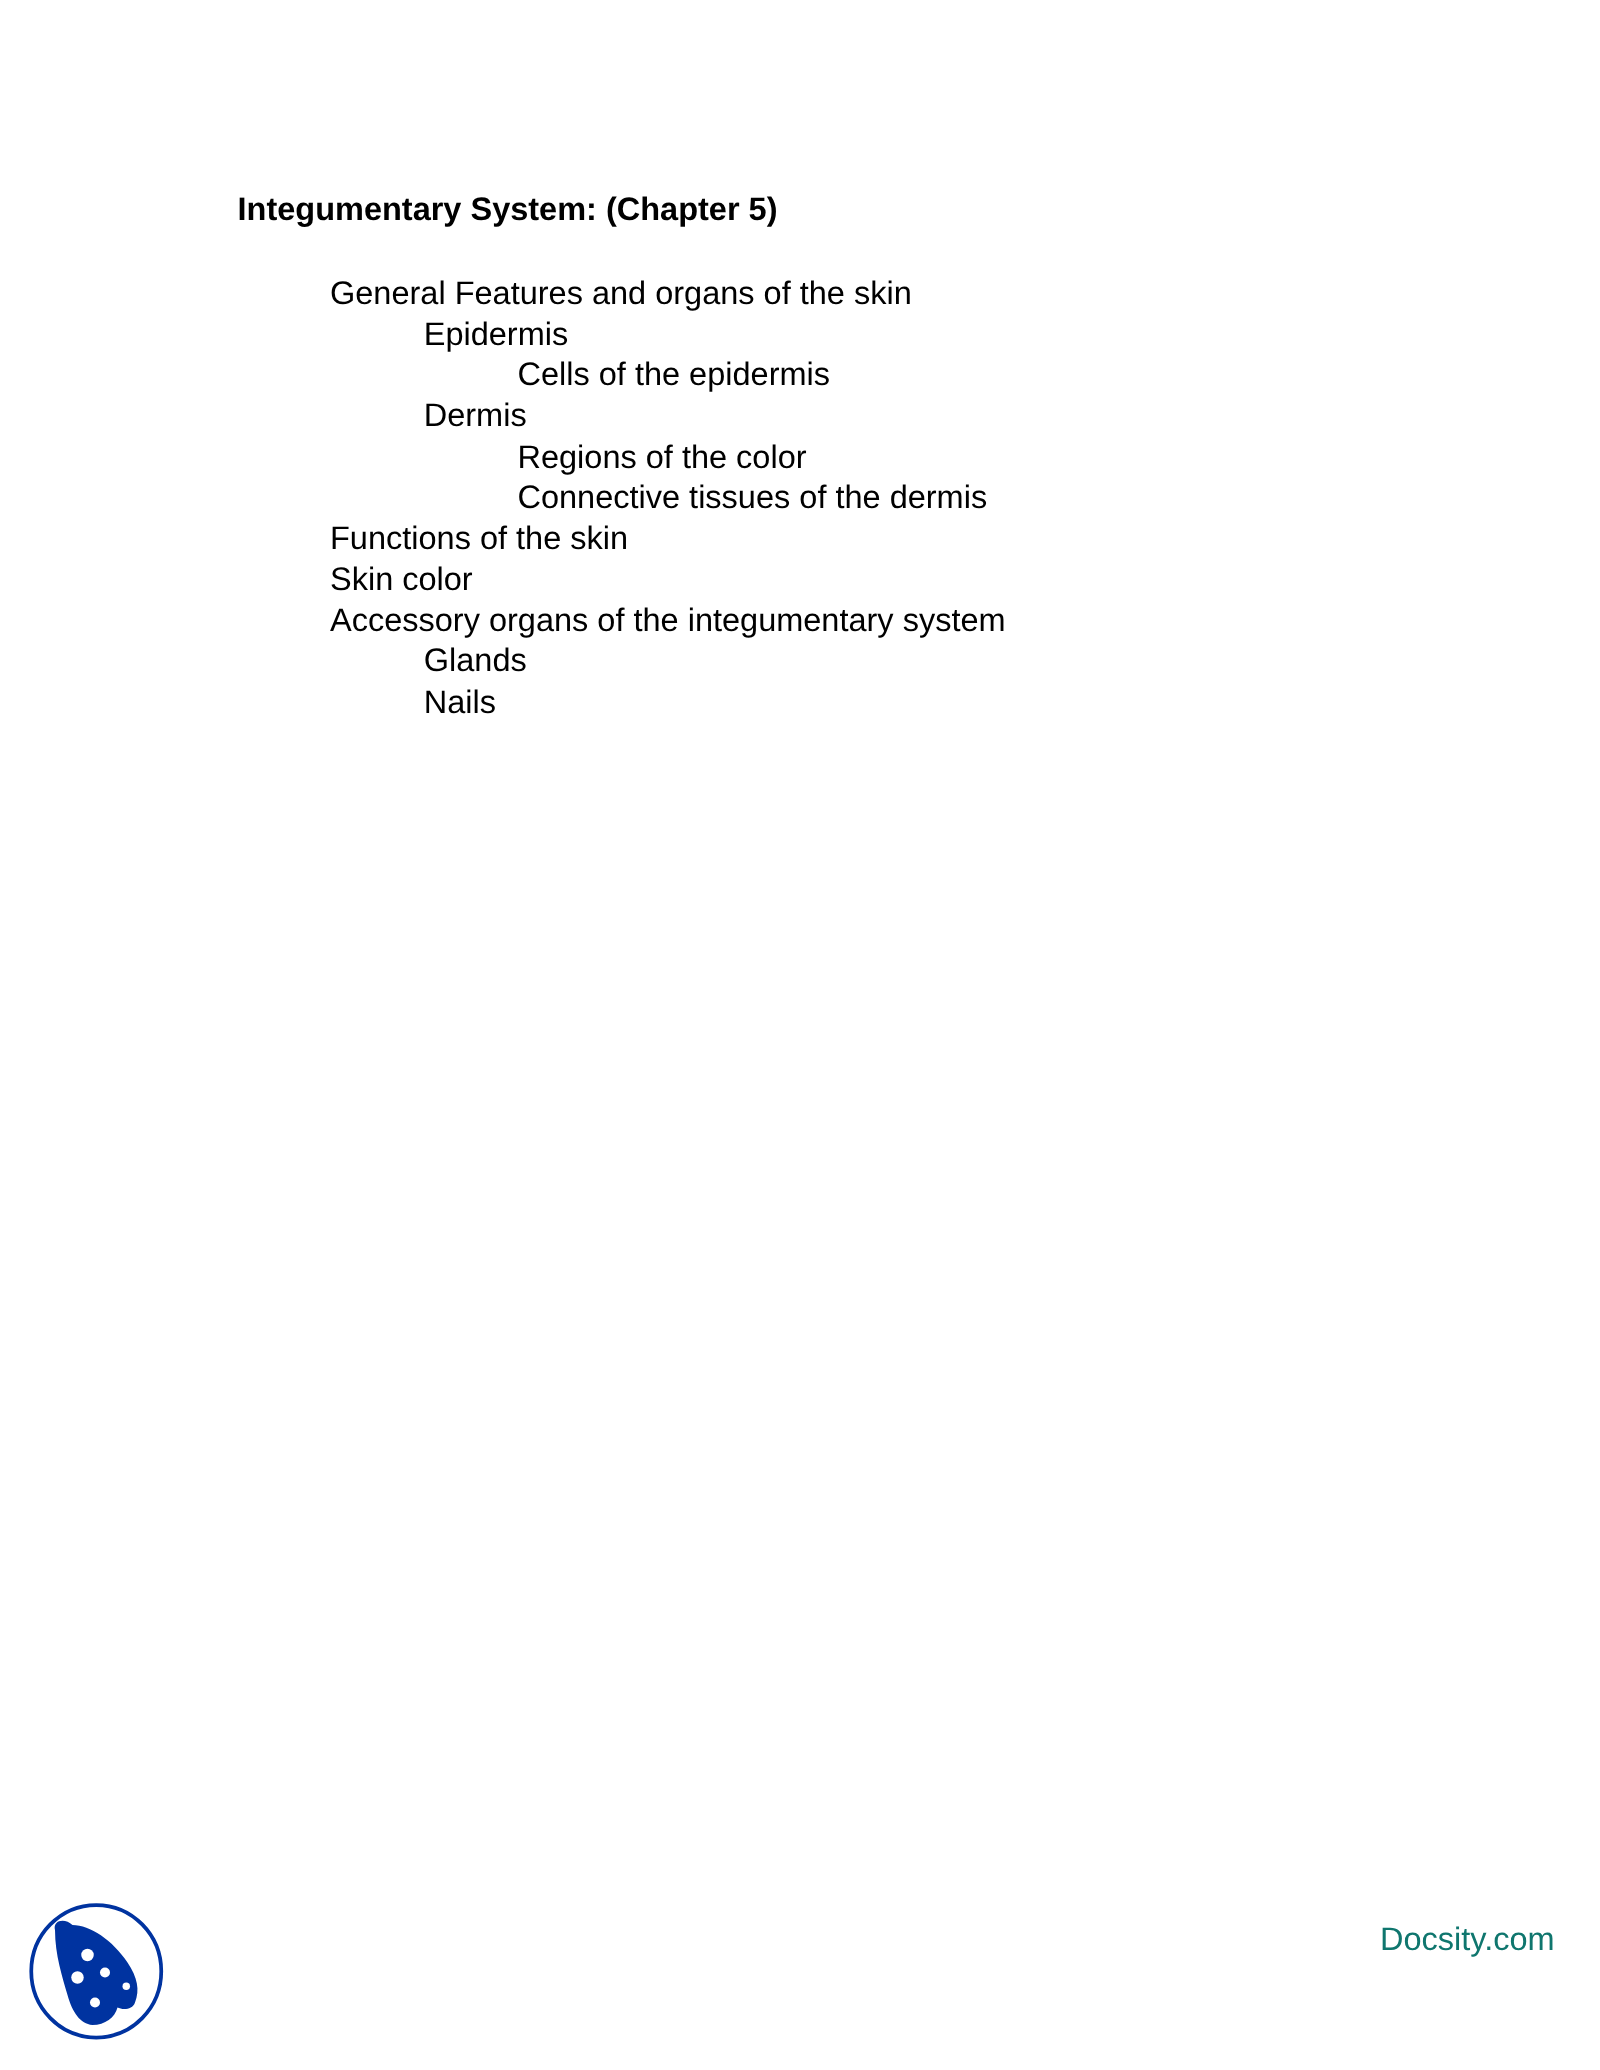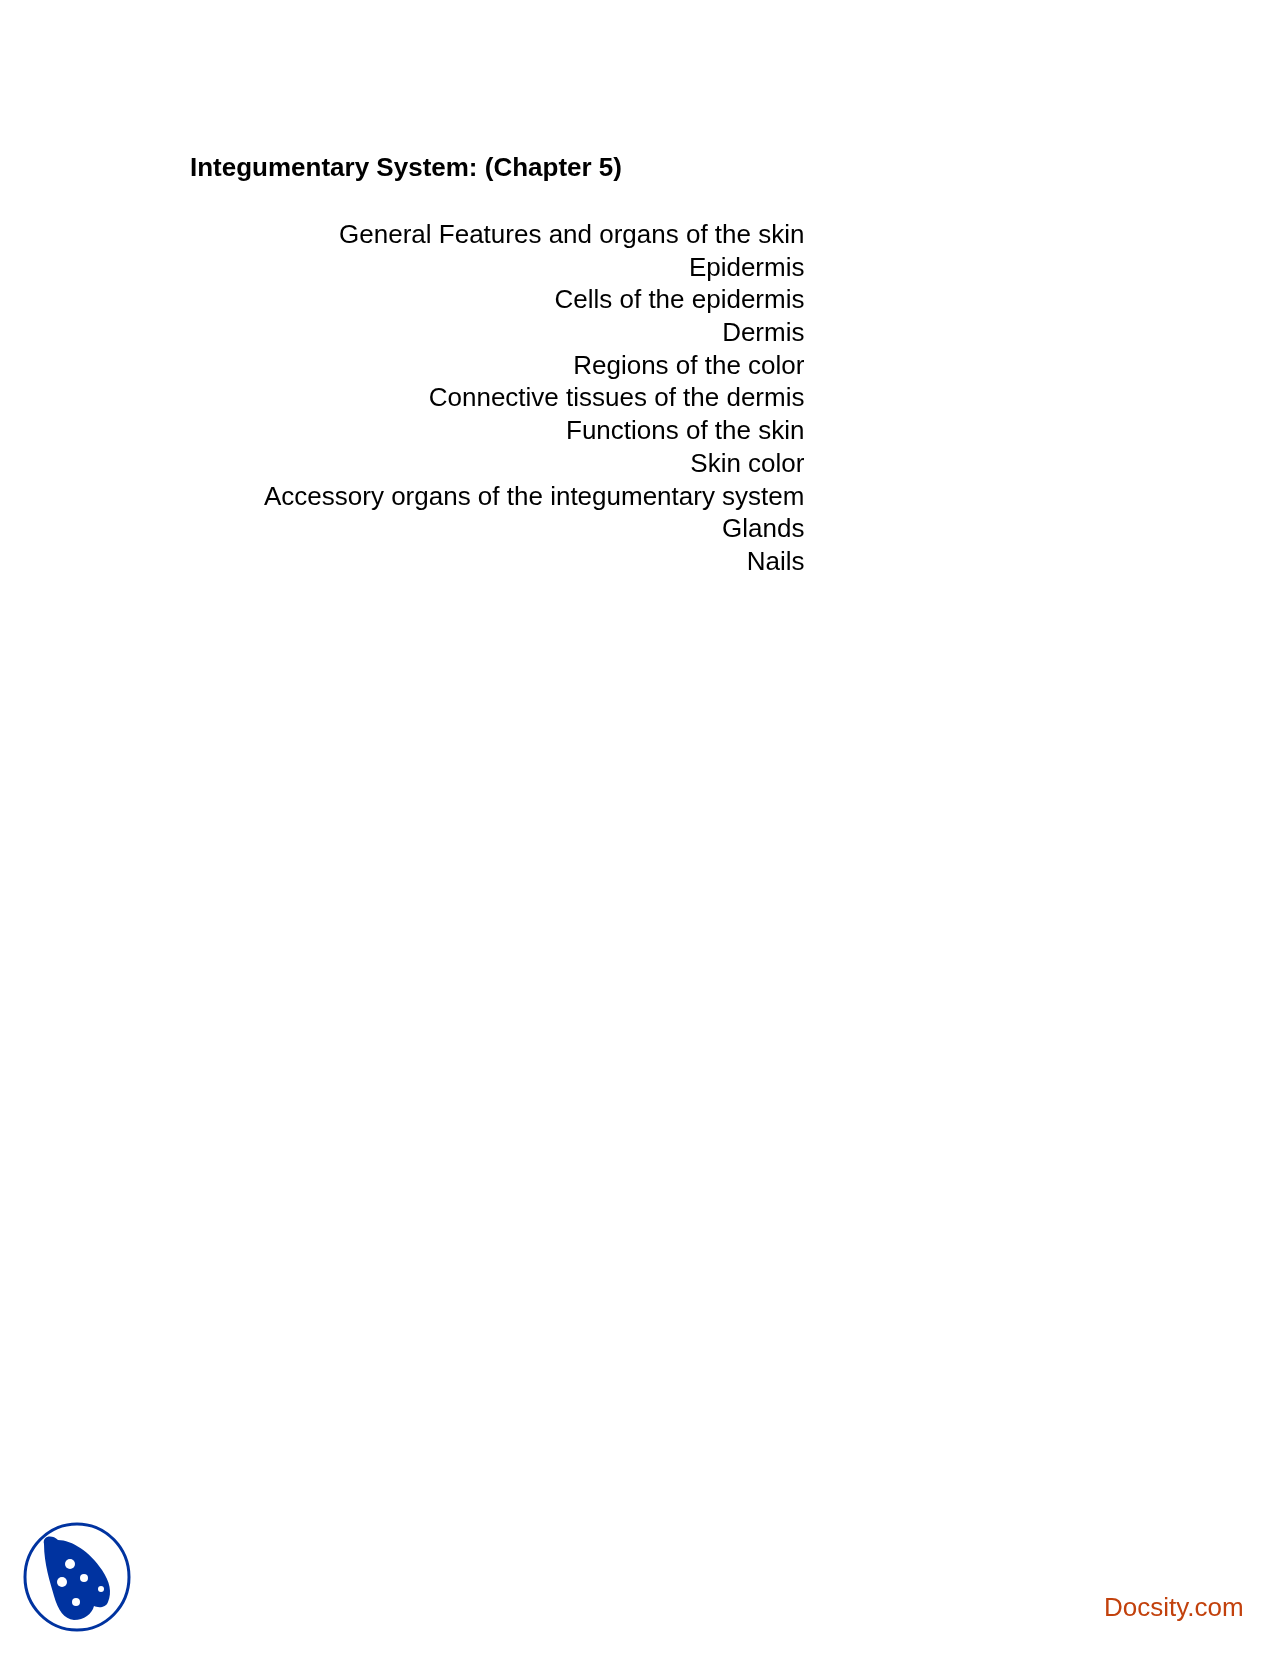--- a/index.html
+++ b/index.html
@@ -32,38 +32,37 @@
       top: 218px;
       margin: 0;
       padding: 0;
       list-style: none;
       font-size: 26px;
       line-height: 32.7px;
     }
     .outline li {
       white-space: nowrap;
       height: 32.7px;
-      text-align: right;
     }
     .outline li.lvl-1 { padding-left: 75px; }
     .outline li.lvl-2 { padding-left: 150px; }
     .logo {
       position: absolute;
       left: 22px;
       top: 1522px;
       width: 110px;
       height: 110px;
     }
     .site-link {
       position: absolute;
       left: 1104px;
-      top: 1592px;
+      top: 1536px;
       font-size: 26px;
       line-height: 30px;
-      color: #c2410c;
+      color: #0f766e;
       text-decoration: none;
       white-space: nowrap;
     }
   </style>
 </head>
 <body>
 
 <h1 class="page-title">Integumentary System: (Chapter 5)</h1>
 
 <ul class="outline">

